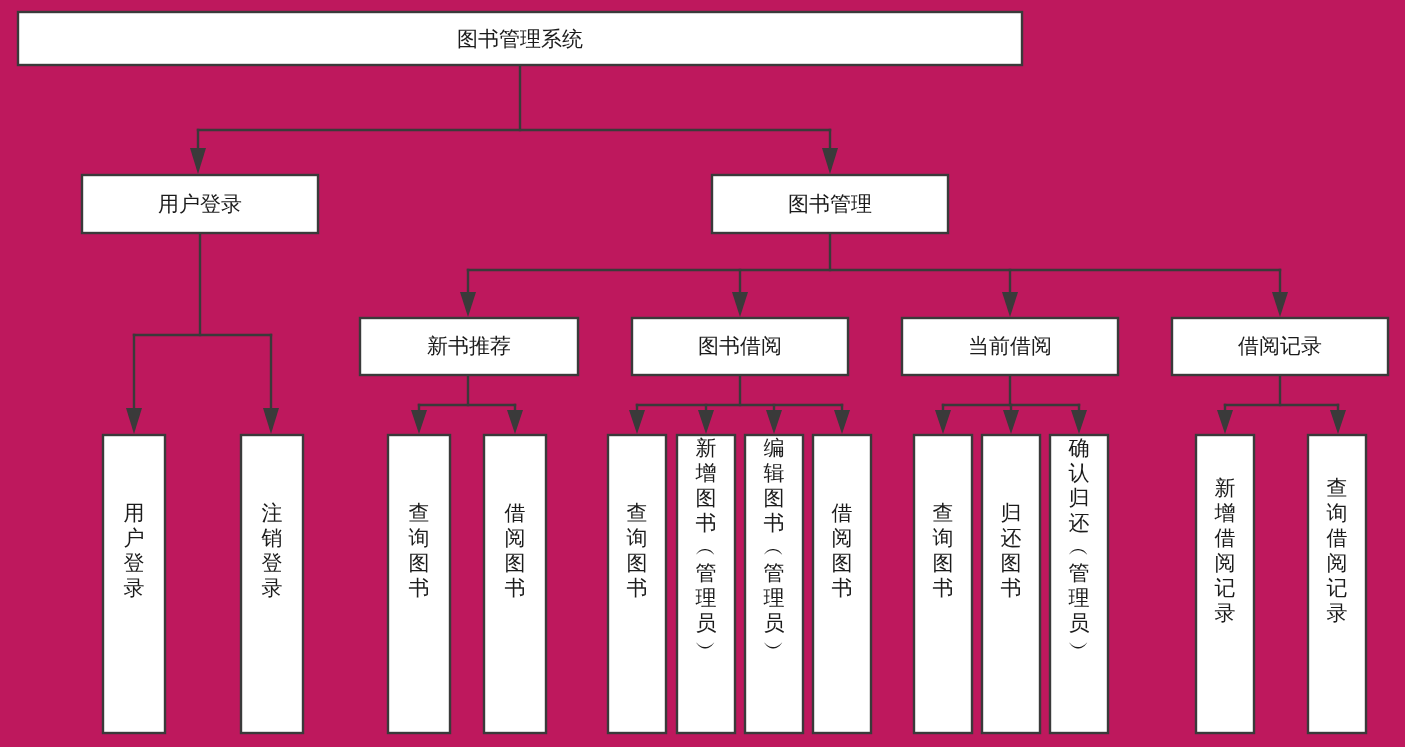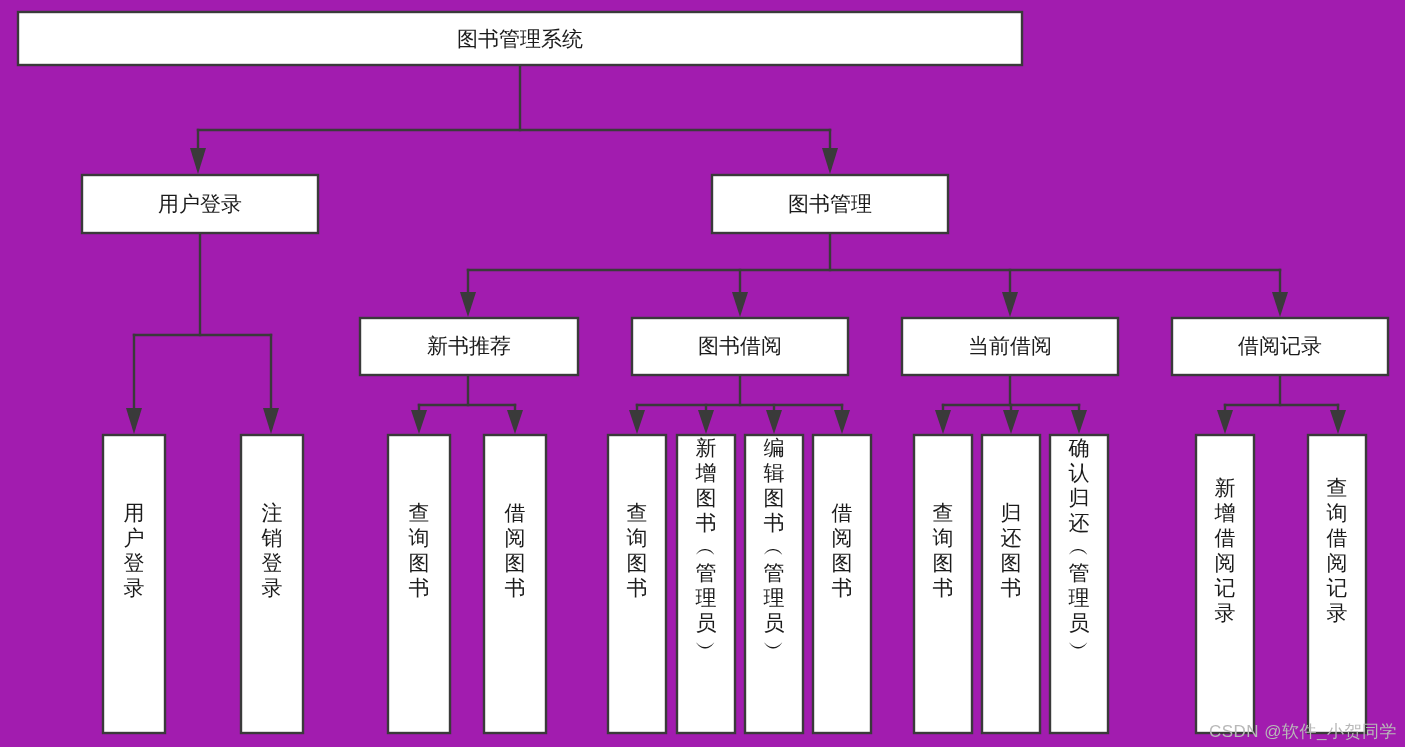--- a/index.html
+++ b/index.html
@@ -11,21 +11,21 @@
     width: 1405px;
     height: 747px;
     font-family: "Liberation Sans", "DejaVu Sans", sans-serif;
     overflow: hidden;
     position: relative;
   }
   #diagram-root {
     position: relative;
     width: 1405px;
     height: 747px;
-    background: #a21caf;
+    background: #be185d;
   }
   svg#tree-svg {
     position: absolute;
     left: 0;
     top: 0;
     width: 1405px;
     height: 747px;
     display: block;
   }
   .node-box {
@@ -243,15 +243,14 @@
       <text class="node-label-v" x="1225" y="495"><tspan x="1225" dy="0">新</tspan><tspan x="1225" dy="25">增</tspan><tspan x="1225" dy="25">借</tspan><tspan x="1225" dy="25">阅</tspan><tspan x="1225" dy="25">记</tspan><tspan x="1225" dy="25">录</tspan></text>
     </g>
 
     <g>
       <rect class="node-box" x="1308" y="435" width="58" height="298"></rect>
       <text class="node-label-v" x="1337" y="495"><tspan x="1337" dy="0">查</tspan><tspan x="1337" dy="25">询</tspan><tspan x="1337" dy="25">借</tspan><tspan x="1337" dy="25">阅</tspan><tspan x="1337" dy="25">记</tspan><tspan x="1337" dy="25">录</tspan></text>
     </g>
 
   </svg>
 
-  <div class="watermark">CSDN @软件_小贺同学</div>
 
 </div>
 
 </body></html>

